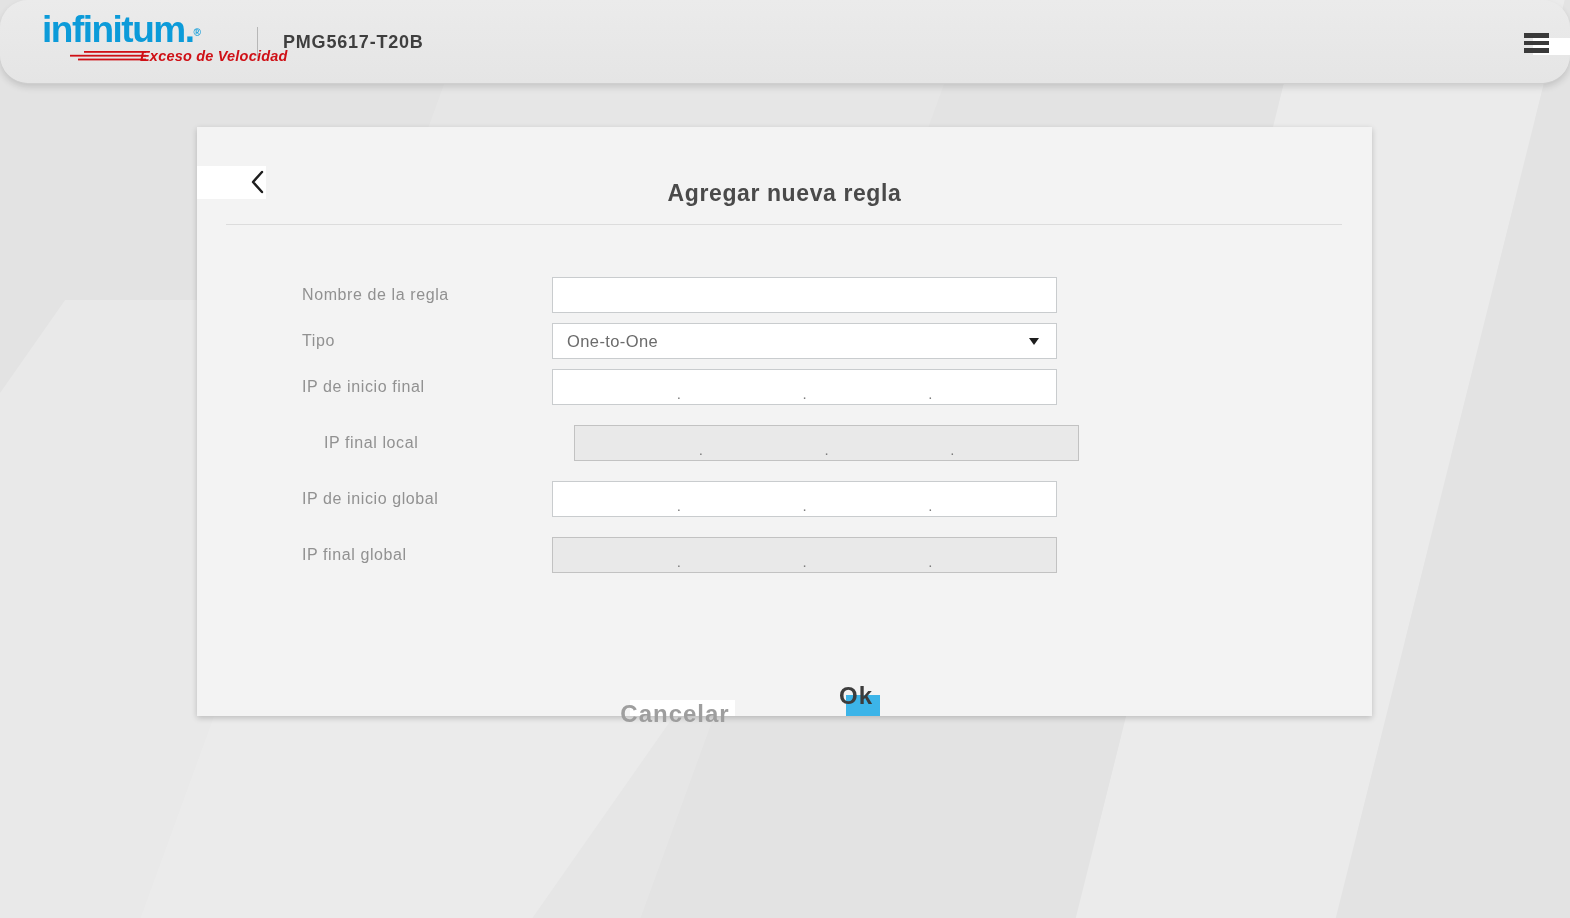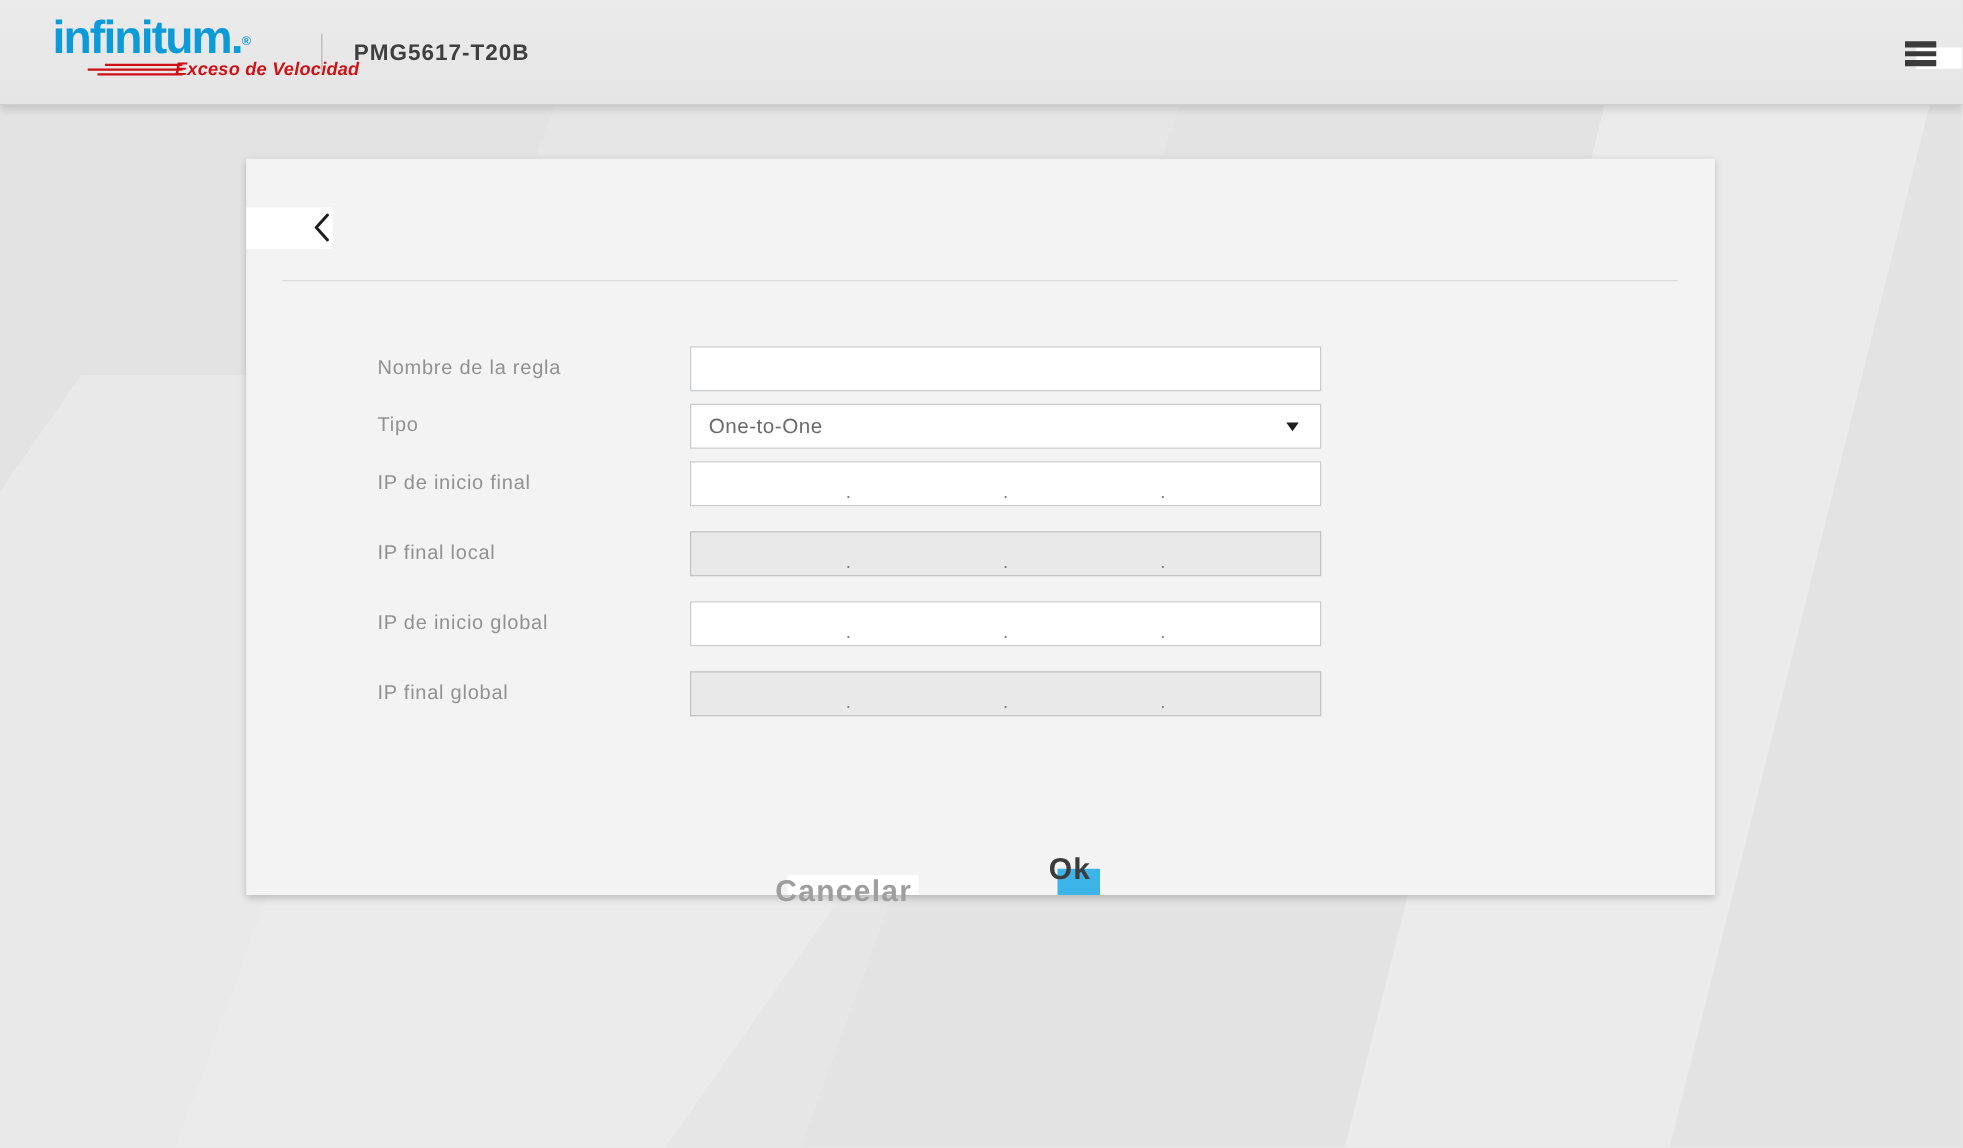--- a/index.html
+++ b/index.html
@@ -27,20 +27,21 @@
     background: rgba(255,255,255,0.12);
     transform: skewX(-20deg);
   }
 
   
   .header {
     position: absolute; left: 0; top: 0; width: 1570px; height: 83px;
     background: linear-gradient(#ebebeb, #e5e5e5);
     box-shadow: 0 1px 0 #cfcfcf, 0 4px 7px rgba(0,0,0,0.14);
     z-index: 5;
+    border-radius: 28px;
   }
   .logo-block {
     position: absolute; left: 42px; top: 10px; width: 200px; height: 62px;
     cursor: pointer;
   }
   .logo-main {
     font-size: 37px; font-weight: bold; letter-spacing: -1.5px;
     color: #0c9bd9; line-height: 40px; white-space: nowrap;
   }
   .logo-reg { font-size: 10px; font-weight: bold; color: #0c9bd9; vertical-align: 6px; letter-spacing: 0; }
@@ -138,21 +139,21 @@
     position: absolute; top: 0; height: 34px; width: 25%;
     background: transparent; border: none; outline: none;
     font-family: "Liberation Sans", sans-serif; font-size: 16px; color: #555;
     text-align: center;
   }
 
   
   .row-0 { top: 150px; }
   .row-1 { top: 196px; }
   .row-2 { top: 242px; }
-  .row-3 { top: 298px; }
+  .row-3 { top: 298px; margin-left: 22px; }
   .row-4 { top: 354px; }
   .row-5 { top: 410px; }
   .row-6 { top: 466px; }
 
   
   .btn-cancel-highlight {
     position: absolute; left: 433px; top: 573px; width: 105px; height: 16px;
     background: #ffffff;
   }
   .btn-ok-highlight {
@@ -202,20 +203,21 @@
 
 <div class="card">
 
   <div class="back-highlight"></div>
   <div class="back-button">
     <svg width="14" height="24" viewBox="0 0 14 24">
       <polyline points="12,2 3,12 12,22" fill="none" stroke="#1e1e1e" stroke-width="2.4" stroke-linecap="round" stroke-linejoin="round"></polyline>
     </svg>
   </div>
 
+  <div class="card-title">Agregar nueva regla</div>
   <div class="card-divider"></div>
 
   <div class="form-row row-0">
     <div class="form-label">Nombre de la regla</div>
     <input class="field" type="text" value="" style="">
   </div>
 
   <div class="form-row row-1">
     <div class="form-label">Tipo</div>
     <div class="field select-field">

